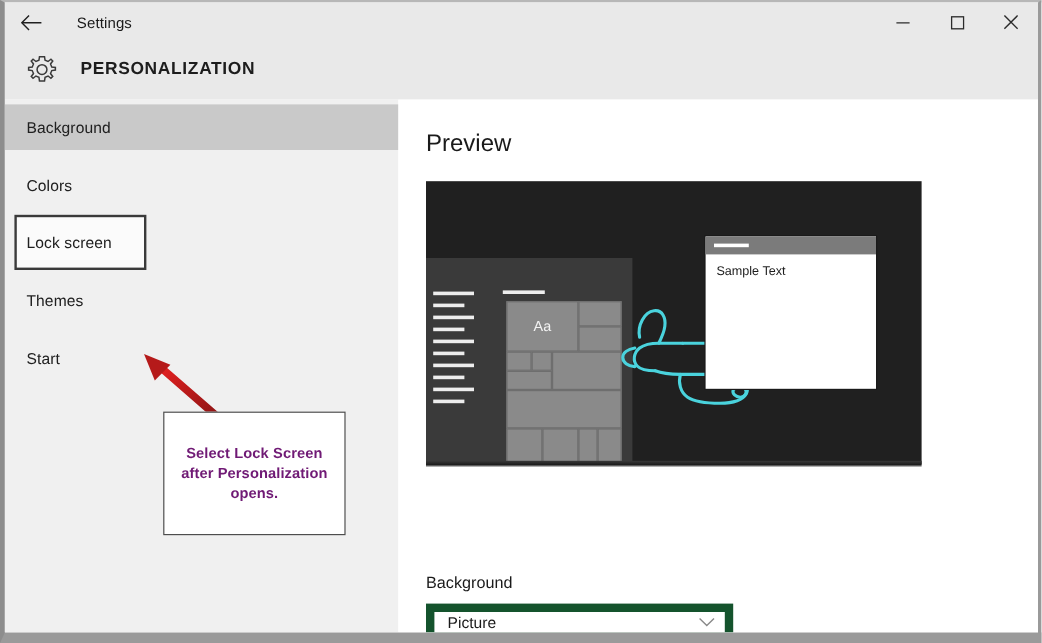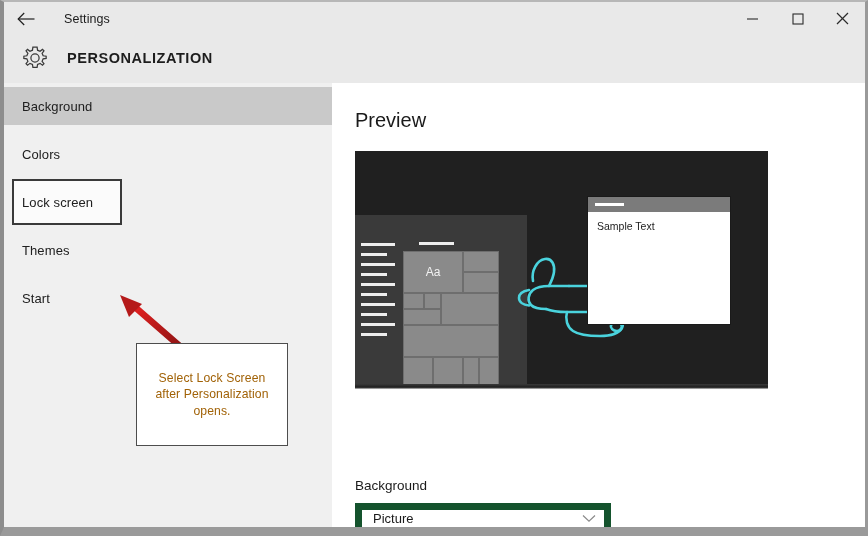--- a/index.html
+++ b/index.html
@@ -175,23 +175,23 @@
     border: 1px solid #4d4d4d;
     box-sizing: border-box;
     display: flex;
     align-items: center;
     justify-content: center;
     text-align: center;
     padding: 4px 8px;
   }
   #callout-text {
     font-size: 12.2px;
-    font-weight: normal;
+    font-weight: bold;
     line-height: 1.33;
-    color: #a16207;
+    color: #701a75;
     letter-spacing: .1px;
   }
 
   
   #content {
     position: absolute;
     left: 328px; top: 81px;
     right: 0; bottom: 0;
     background: #ffffff;
     overflow: hidden;
@@ -241,21 +241,21 @@
   }
   .pv-appline.short { width: 26px; }
   #pv-tilegroup-label {
     position: absolute;
     left: 64px; top: 27px;
     width: 35px; height: 3px;
     background: #ededed;
   }
   #pv-tiles {
     position: absolute;
-    left: 48px; top: 36px;
+    left: 67px; top: 36px;
     width: 120px; height: 135px;
   }
   .pv-tile {
     position: absolute;
     background: #8a8a8a;
     border: 1px solid #6e6e6e;
     box-sizing: border-box;
   }
   #pv-tile-aa {
     left: 0; top: 0; width: 60px; height: 42px;

